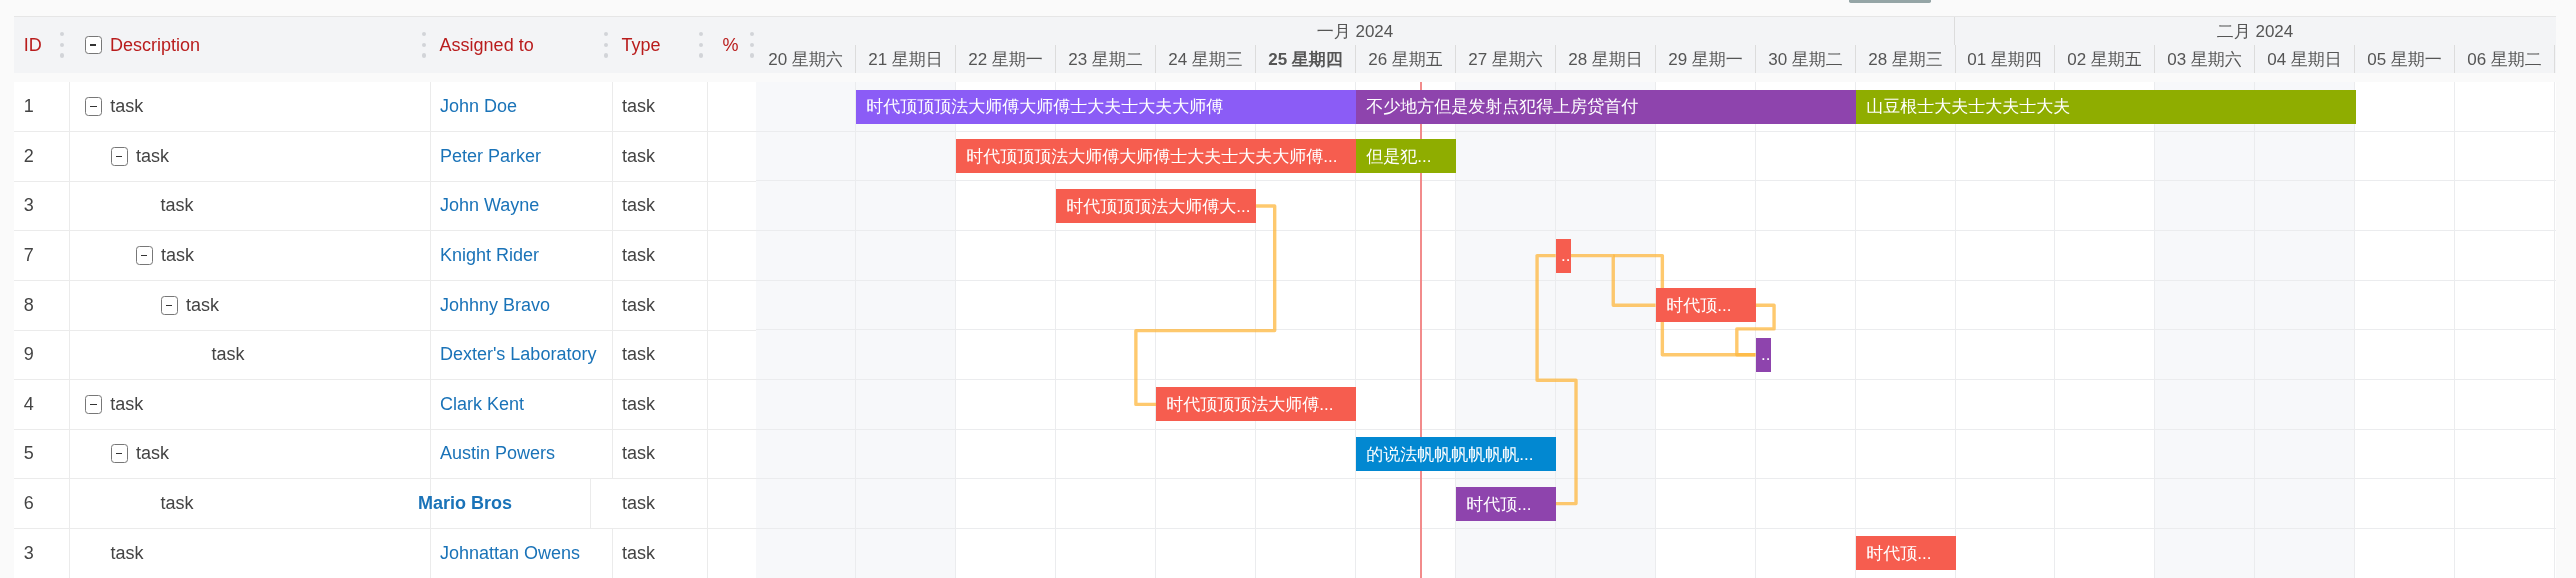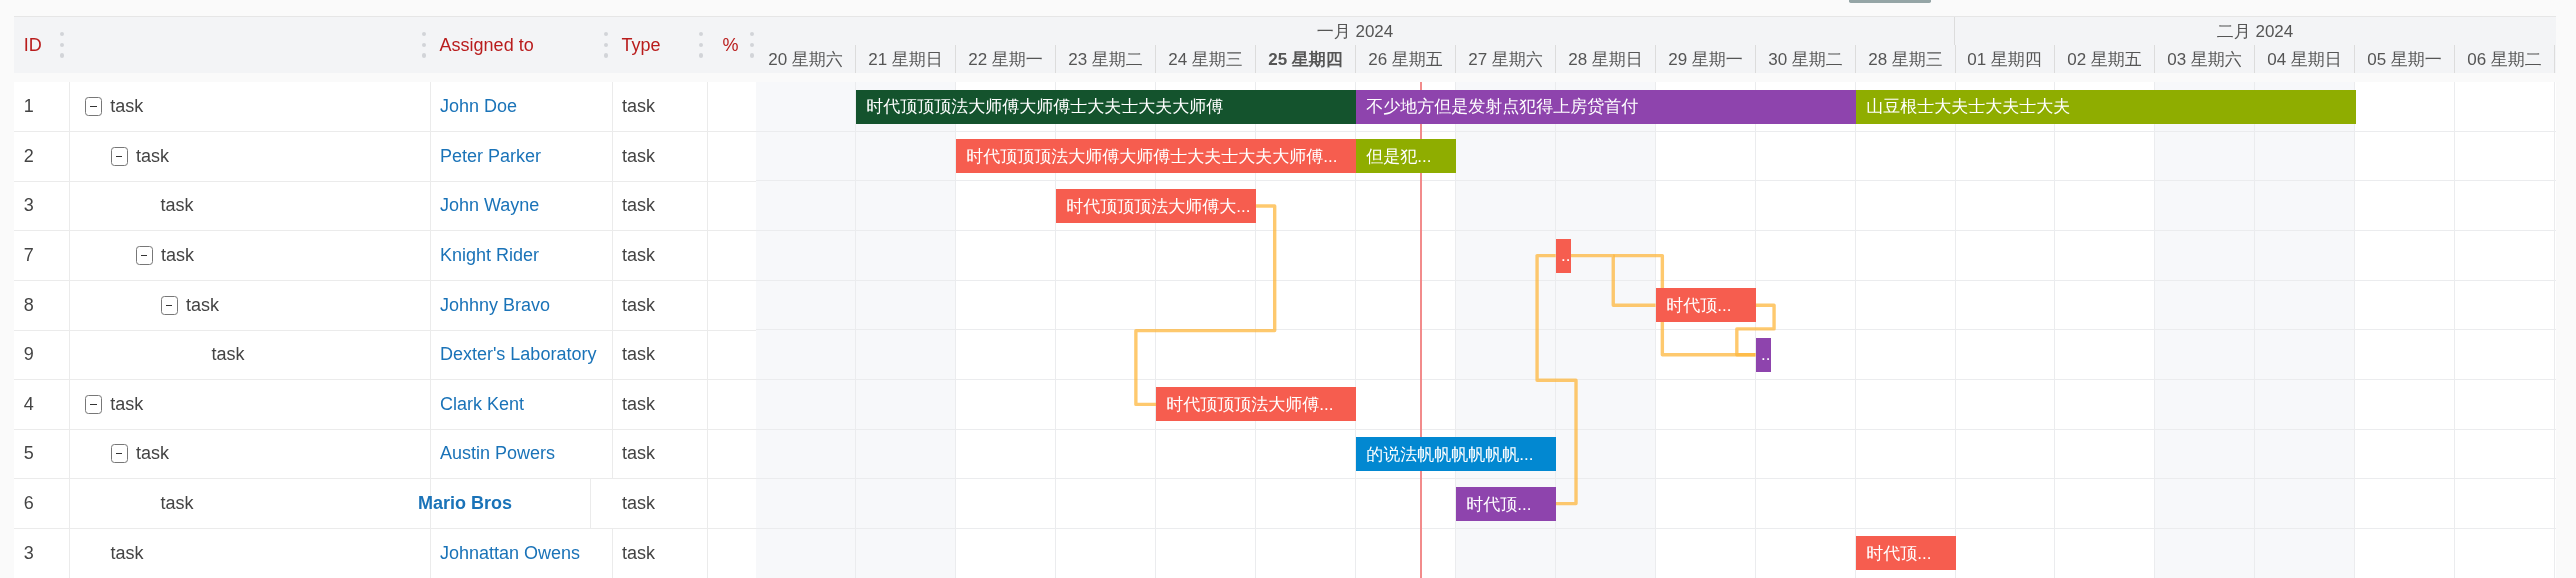--- a/index.html
+++ b/index.html
@@ -39,20 +39,24 @@
 
 <div class="grid-header">
   <div class="hcell" style="left:10.2px;">
     <span>ID</span>
   </div>
   <div class="handle" style="left:46px;">
       <i></i>
       <i></i>
       <i></i>
     </div>
+  <div class="hcell" style="left:71px;">
+    <span class="toggle"></span>
+    <span>Description</span>
+  </div>
   <div class="handle" style="left:408px;">
       <i></i>
       <i></i>
       <i></i>
     </div>
   <div class="hcell" style="left:426px;">
     <span>Assigned to</span>
   </div>
   <div class="handle" style="left:590px;">
       <i></i>
@@ -309,21 +313,21 @@
     <div class="hline" style="top: 446px;"></div>
     <div class="hline" style="top: 496px;"></div>
     <div class="today" style="left: 664px;"></div>
     <svg class="links" width="1800" height="496" viewBox="0 0 2125 586">
       <path d="M590 146.5 H612 V293.7 H448 V380.90000000000003 H472" fill="none" stroke="#fdb73d" stroke-opacity="0.75" stroke-width="4" stroke-linejoin="round"></path>
       <path d="M944 498.1 H968 V352.3 H922 V205.10000000000002 H944" fill="none" stroke="#fdb73d" stroke-opacity="0.75" stroke-width="4" stroke-linejoin="round"></path>
       <path d="M962 205.10000000000002 H1012 V263.7 H1062" fill="none" stroke="#fdb73d" stroke-opacity="0.75" stroke-width="4" stroke-linejoin="round"></path>
       <path d="M1012 205.10000000000002 H1070 V322.3 H1180" fill="none" stroke="#fdb73d" stroke-opacity="0.75" stroke-width="4" stroke-linejoin="round"></path>
       <path d="M1180 263.7 H1202 V291.7 H1158 V322.3 H1180" fill="none" stroke="#fdb73d" stroke-opacity="0.75" stroke-width="4" stroke-linejoin="round"></path>
     </svg>
-    <div class="bar" style="left: 100px; width: 500px; top: 7.6px; background: #14532d;">
+    <div class="bar" style="left: 100px; width: 500px; top: 7.6px; background: #8b5cf6;">
       <span>时代顶顶顶法大师傅大师傅士大夫士大夫大师傅</span>
     </div>
     <div class="bar" style="left: 600px; width: 500px; top: 7.6px; background: rgb(142, 68, 173);">
       <span>不少地方但是发射点犯得上房贷首付</span>
     </div>
     <div class="bar" style="left: 1100px; width: 500px; top: 7.6px; background: rgb(143, 173, 0);">
       <span>山豆根士大夫士大夫士大夫</span>
     </div>
     <div class="bar" style="left: 200px; width: 400px; top: 57px; background: rgb(246, 93, 79);">
       <span>时代顶顶顶法大师傅大师傅士大夫士大夫大师傅...</span>

